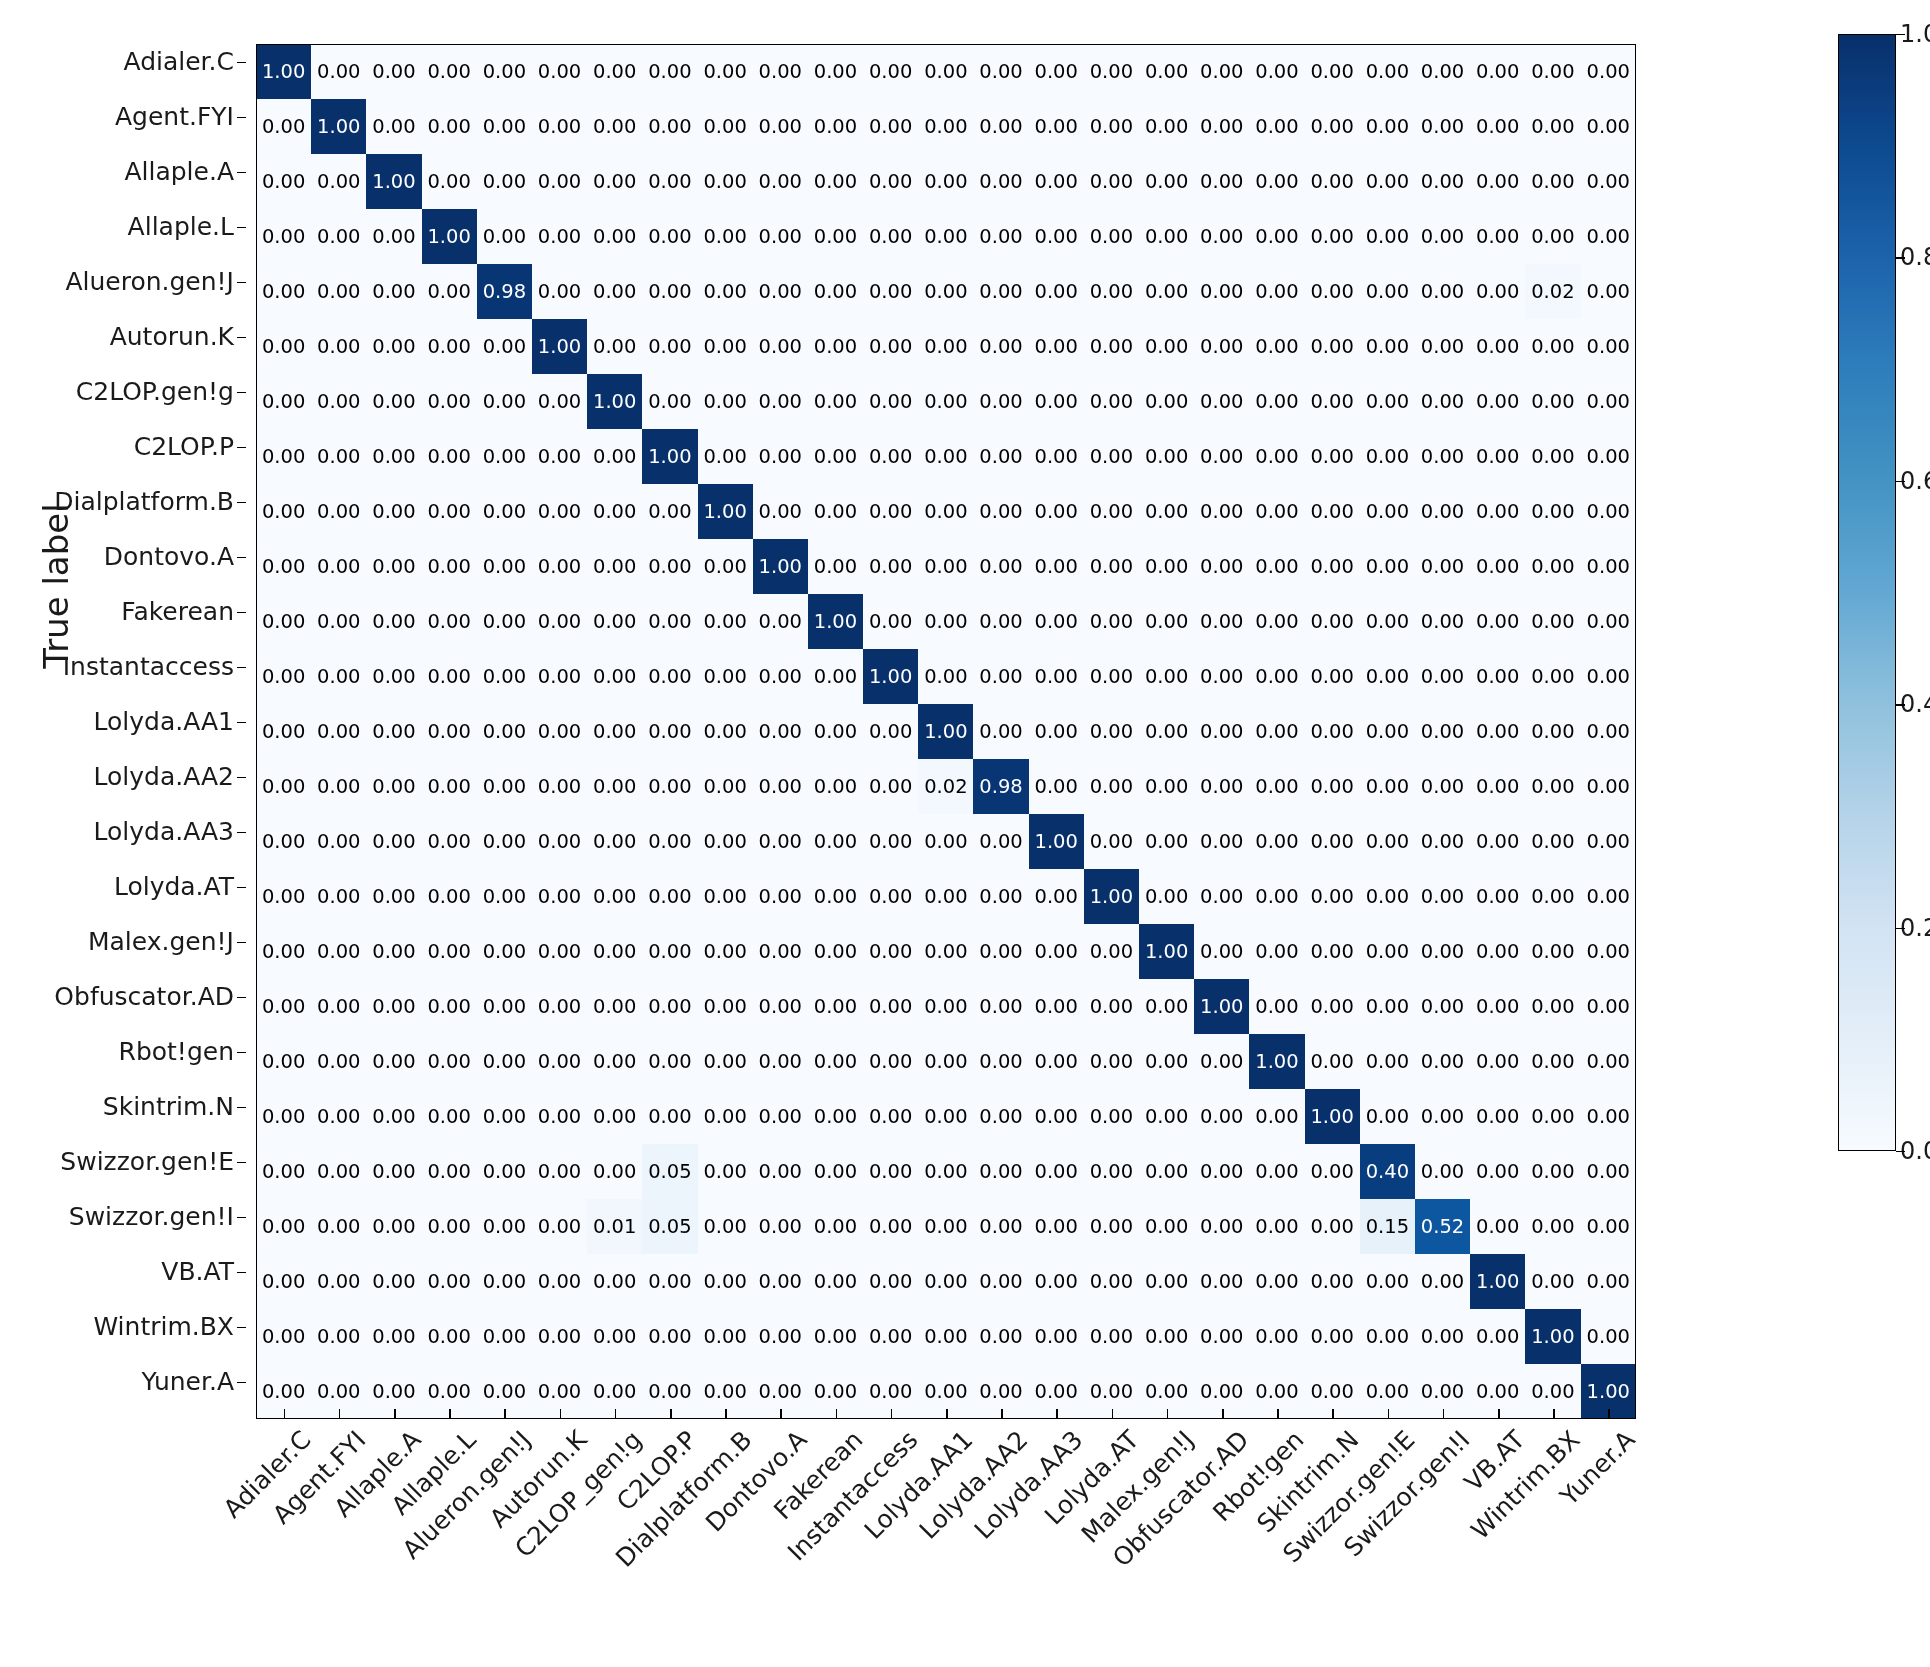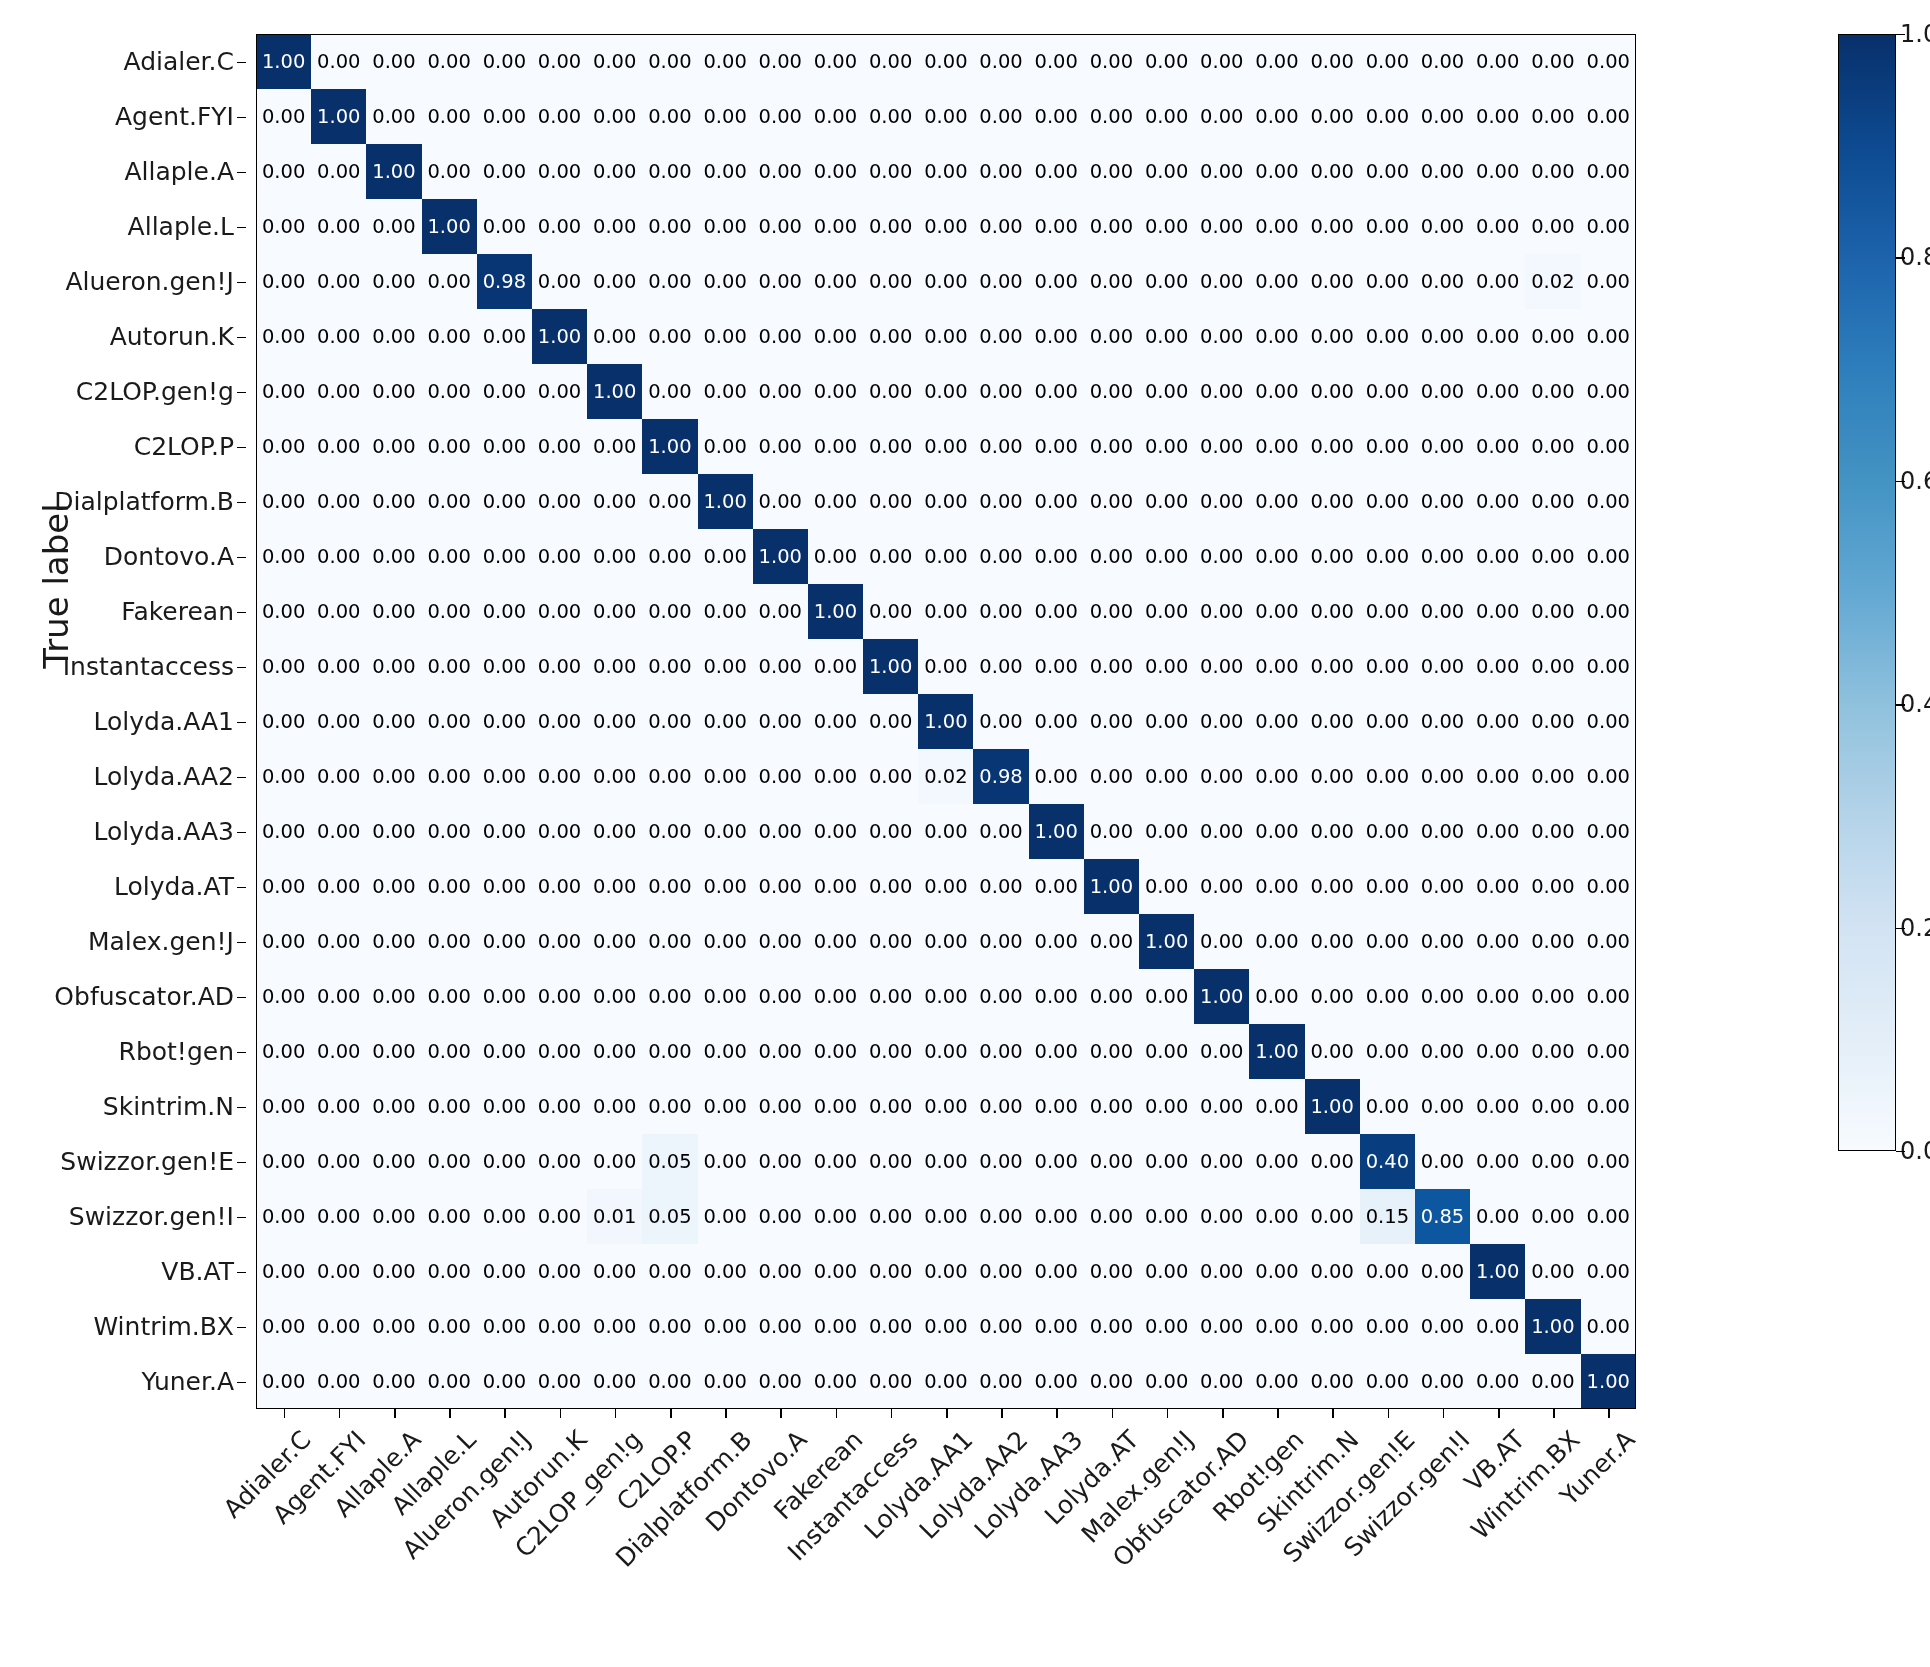--- a/index.html
+++ b/index.html
@@ -52,21 +52,21 @@
     width: 1380px;
     text-align: center;
     font-size: 34px;
     color: #1a1a1a;
   }
 
   
   #matrix-wrap {
     position: absolute;
     left: 256px;
-    top: 34px;
+    top: 44px;
     width: 1380px;
     height: 1375px;
   }
   table.cm {
     border-collapse: collapse;
     width: 1380px;
     height: 1375px;
     table-layout: fixed;
   }
   table.cm td.cell {
@@ -829,21 +829,21 @@
             <td class="cell" style="background: rgb(247, 251, 255);">0.00</td>
             <td class="cell" style="background: rgb(247, 251, 255);">0.00</td>
             <td class="cell" style="background: rgb(247, 251, 255);">0.00</td>
             <td class="cell" style="background: rgb(247, 251, 255);">0.00</td>
             <td class="cell" style="background: rgb(247, 251, 255);">0.00</td>
             <td class="cell" style="background: rgb(247, 251, 255);">0.00</td>
             <td class="cell" style="background: rgb(247, 251, 255);">0.00</td>
             <td class="cell" style="background: rgb(247, 251, 255);">0.00</td>
             <td class="cell" style="background: rgb(247, 251, 255);">0.00</td>
             <td class="cell" style="background: rgb(231, 241, 250);">0.15</td>
-            <td class="cell dark" style="background: rgb(13, 87, 161);">0.85</td>
+            <td class="cell dark" style="background: rgb(13, 87, 161);">0.52</td>
             <td class="cell" style="background: rgb(247, 251, 255);">0.00</td>
             <td class="cell" style="background: rgb(247, 251, 255);">0.00</td>
             <td class="cell" style="background: rgb(247, 251, 255);">0.00</td>
           </tr>
           <tr>
             <td class="cell" style="background: rgb(247, 251, 255);">0.00</td>
             <td class="cell" style="background: rgb(247, 251, 255);">0.00</td>
             <td class="cell" style="background: rgb(247, 251, 255);">0.00</td>
             <td class="cell" style="background: rgb(247, 251, 255);">0.00</td>
             <td class="cell" style="background: rgb(247, 251, 255);">0.00</td>

